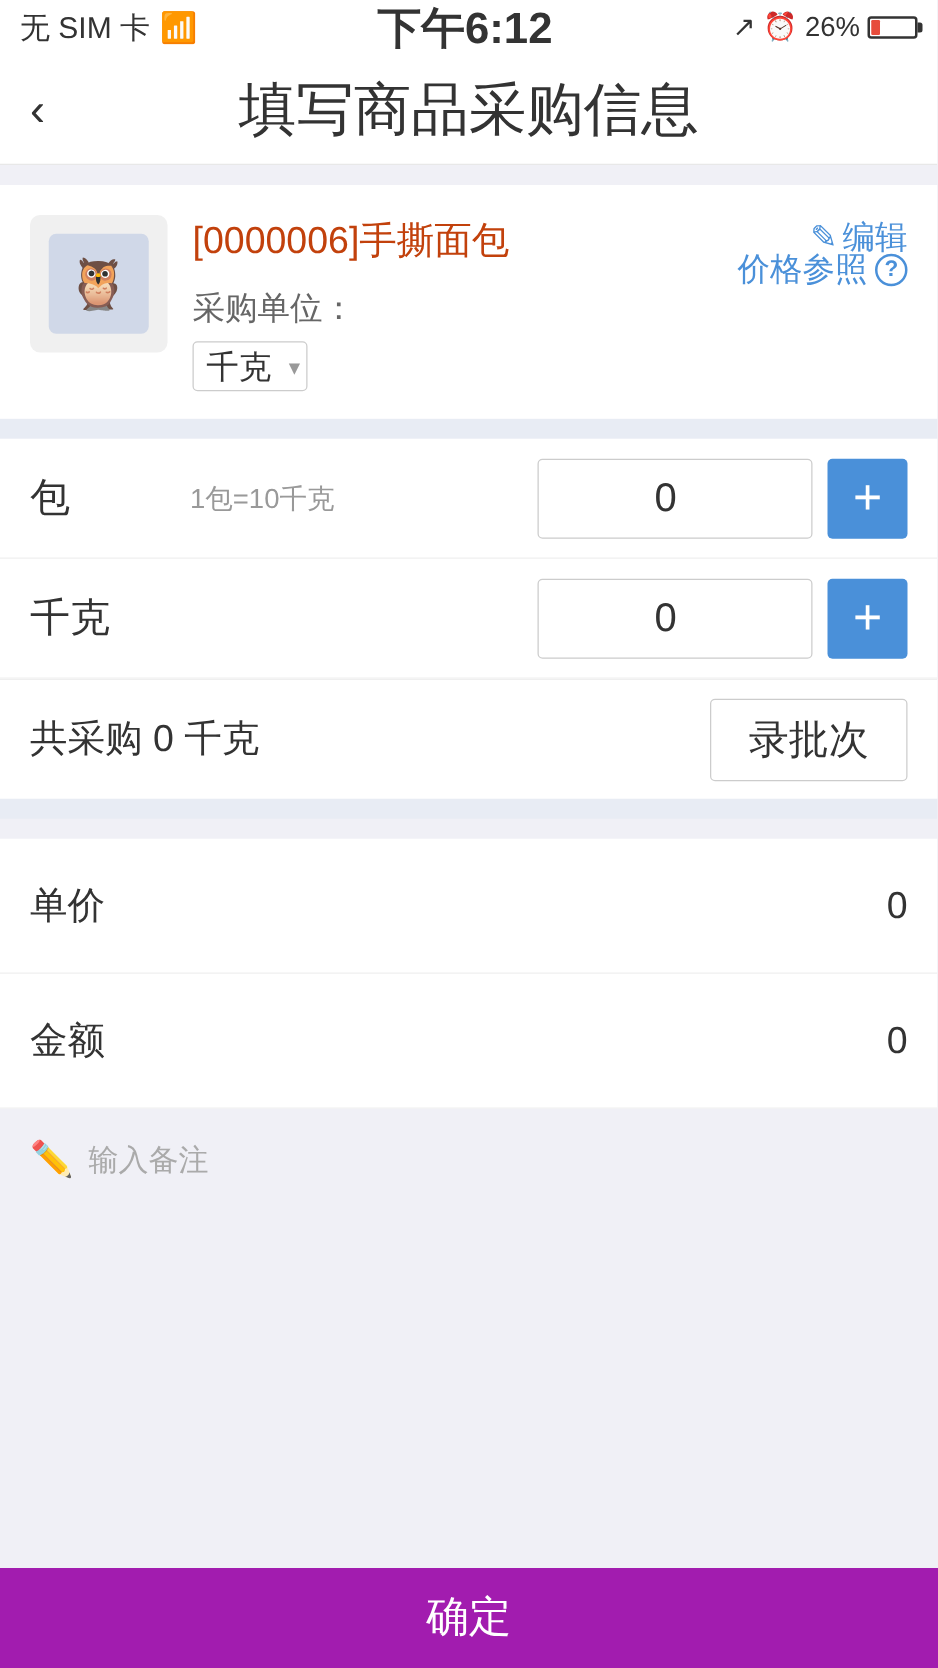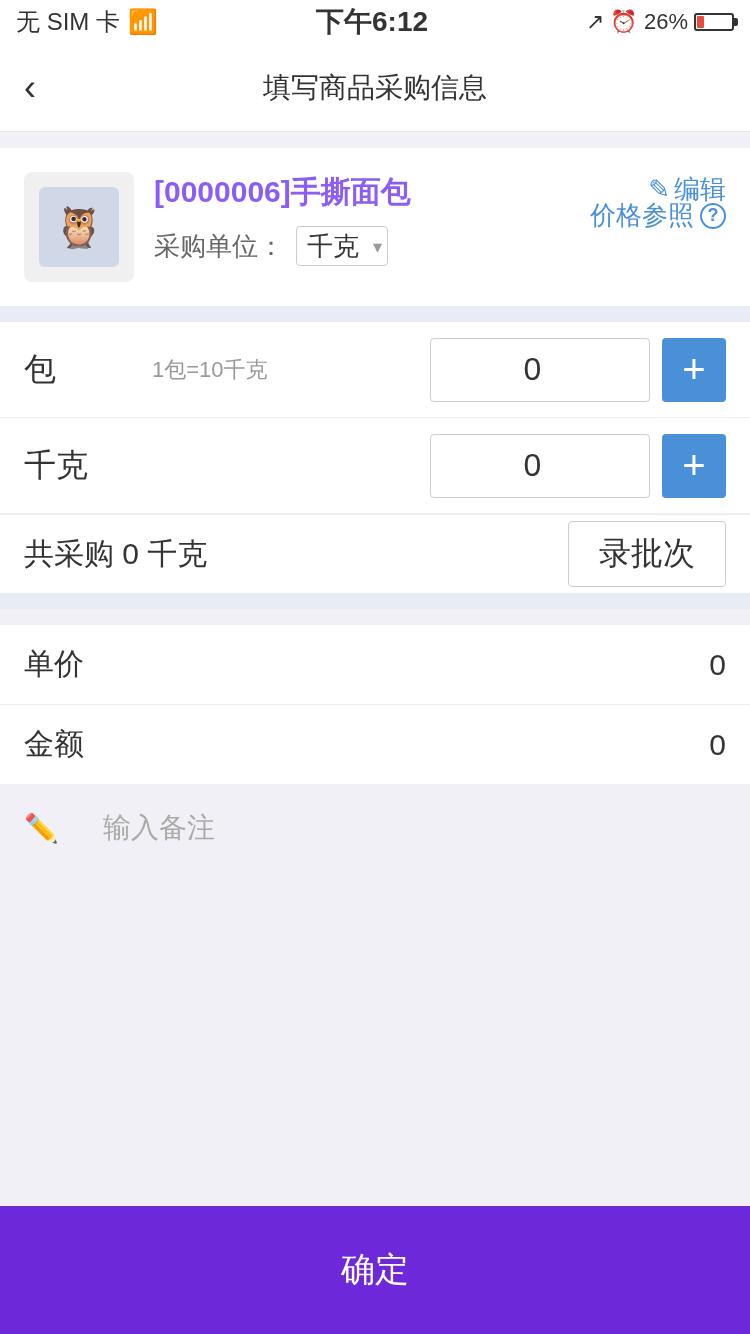--- a/index.html
+++ b/index.html
@@ -19,21 +19,21 @@
       height: 44px;
       background: #fff;
       display: flex;
       align-items: center;
       justify-content: space-between;
       padding: 0 16px;
       font-size: 24px;
       color: #333;
     }
     .status-left { display: flex; align-items: center; gap: 8px; }
-    .status-center { font-weight: 600; font-size: 28px; }
+    .status-center { font-weight: 600; font-size: 35px; }
     .status-right { display: flex; align-items: center; gap: 6px; font-size: 22px; }
     .battery-icon {
       width: 40px;
       height: 18px;
       border: 2px solid #333;
       border-radius: 3px;
       position: relative;
       display: inline-block;
     }
     .battery-icon::after {
@@ -69,21 +69,21 @@
       border-bottom: 1px solid #e8e8e8;
     }
     .nav-back {
       position: absolute;
       left: 24px;
       font-size: 36px;
       color: #333;
       cursor: pointer;
     }
     .nav-title {
-      font-size: 28px;
+      font-size: 46px;
       font-weight: 500;
       color: #333;
     }
 
     
     .product-card {
       background: #fff;
       padding: 24px;
       display: flex;
       align-items: flex-start;
@@ -112,28 +112,29 @@
     }
     .owl-icon {
       font-size: 40px;
       color: #6080a0;
     }
     .product-info {
       flex: 1;
     }
     .product-name {
       font-size: 30px;
-      color: #8b5cf6;
-      font-weight: 700;
+      color: #c2410c;
+      font-weight: 400;
       margin-bottom: 16px;
     }
     .product-meta {
       display: flex;
       align-items: flex-start;
       gap: 12px;
+      flex-direction: column;
     }
     .meta-label {
       font-size: 26px;
       color: #666;
     }
     .unit-select-wrapper {
       position: relative;
       display: inline-block;
     }
     .unit-select-wrapper::after {
@@ -245,21 +246,21 @@
       cursor: pointer;
       flex-shrink: 0;
     }
 
     
     .summary-row {
       display: flex;
       align-items: center;
       justify-content: space-between;
       padding: 0 24px;
-      height: 79px;
+      height: 96px;
       background: #fff;
       border-top: 1px solid #efefef;
     }
     .summary-text {
       font-size: 30px;
       color: #333;
     }
     .batch-btn {
       border: 1px solid #ccc;
       border-radius: 4px;
@@ -273,21 +274,21 @@
     
     .info-section {
       background: #fff;
       margin-top: 16px;
     }
     .info-row {
       display: flex;
       align-items: center;
       justify-content: space-between;
       padding: 0 24px;
-      height: 80px;
+      height: 108px;
       border-bottom: 1px solid #efefef;
     }
     .info-label {
       font-size: 30px;
       color: #333;
     }
     .info-value {
       font-size: 30px;
       color: #333;
     }
@@ -302,33 +303,32 @@
     .note-row {
       display: flex;
       align-items: center;
       gap: 12px;
     }
     .pencil-icon {
       color: #aaa;
       font-size: 28px;
     }
     .note-placeholder {
-      font-size: 28px;
+      font-size: 24px;
       color: #aaa;
-      margin-left: 32px;
     }
 
     
     .confirm-btn-wrap {
       position: fixed;
       bottom: 0;
       left: 0;
       width: 750px;
-      height: 128px;
-      background: #6d28d9;
+      height: 80px;
+      background: #a21caf;
       display: flex;
       align-items: center;
       justify-content: center;
       cursor: pointer;
     }
     .confirm-btn-text {
       font-size: 34px;
       color: #fff;
       font-weight: 500;
     }

